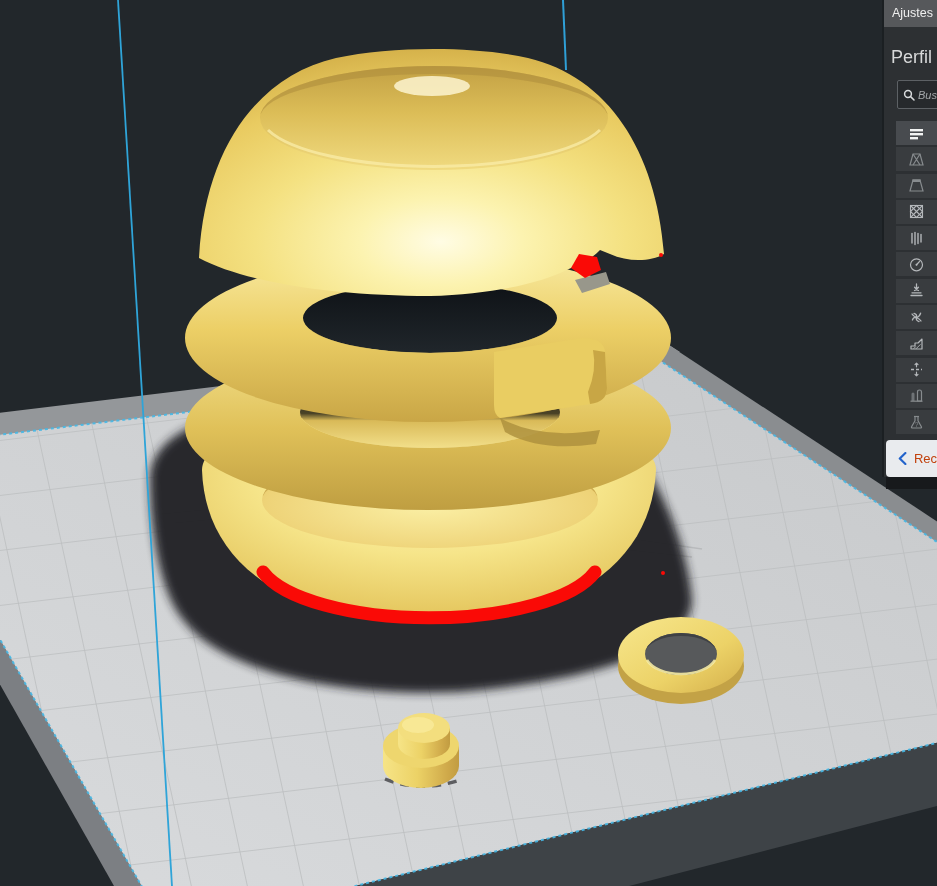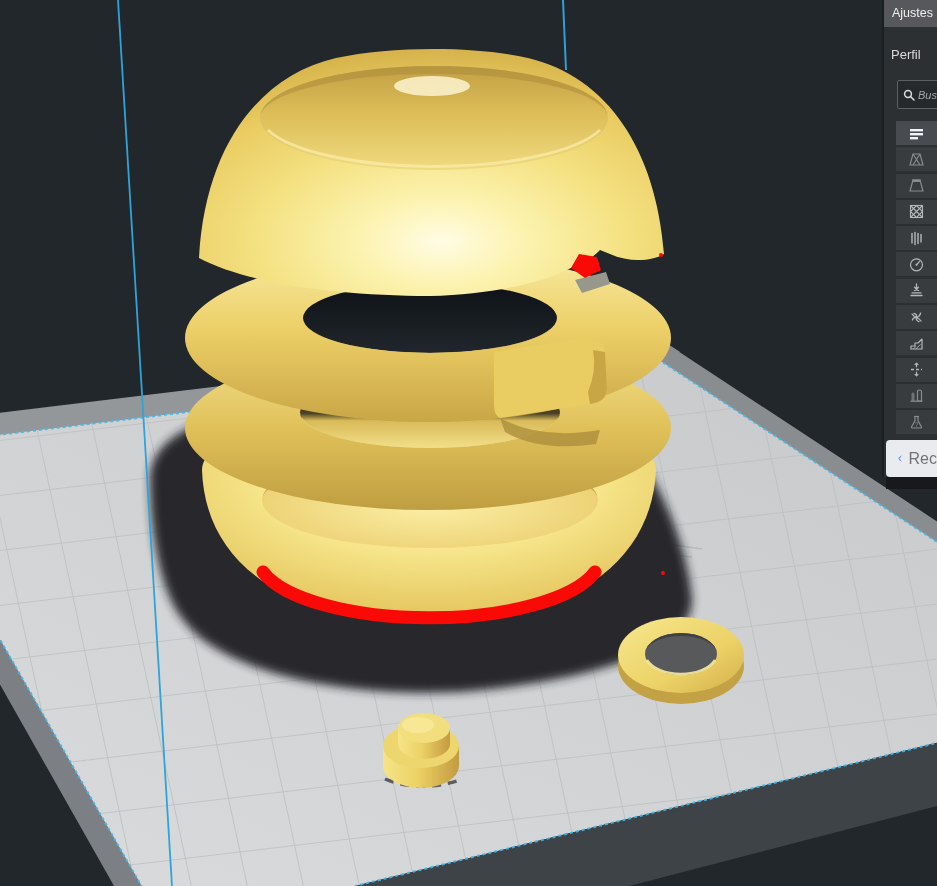--- a/index.html
+++ b/index.html
@@ -16,21 +16,21 @@
   #panel .panel-bg{
     position:absolute;left:0;top:0;right:0;height:477px;
     background:#2d3033;border-left:2px solid #1b1f22;box-sizing:border-box;
   }
   #panel .panel-header{
     position:absolute;left:2px;top:0;right:0;height:27px;
     background:#56585b;color:#efefef;font-size:12.5px;line-height:27px;
     padding-left:8px;white-space:nowrap;overflow:hidden;
   }
   #panel .profile-label{
-    position:absolute;left:9px;top:47px;color:#d8d9da;font-size:13px;white-space:nowrap;
+    position:absolute;left:9px;top:47px;color:#d8d9da;font-size:18px;white-space:nowrap;
   }
   .searchbox{
     position:absolute;left:15px;top:80px;width:48px;height:29px;
     background:#26292c;border:1px solid #5d6165;border-radius:2px;
     display:flex;align-items:center;gap:3px;padding-left:5px;box-sizing:border-box;
   }
   .searchbox input{
     background:transparent;border:none;outline:none;width:26px;
     font-family:"Liberation Sans", sans-serif;
     font-size:11px;color:#cfd2d4;padding:0;
@@ -40,21 +40,21 @@
   .cat-tile{
     height:24px;margin-bottom:2.3px;background:#393c3f;
     display:flex;align-items:center;justify-content:center;cursor:pointer;
   }
   .cat-tile.selected{background:#484b4f;}
   .rec-btn{
     position:absolute;left:4px;top:440px;right:0;height:37px;
     background:#e9ebee;border-radius:4px 0 0 4px;
     display:flex;align-items:center;justify-content:flex-start;
     gap:7px;padding-left:12px;box-sizing:border-box;cursor:pointer;
-    color:#737373;font-size:16px;
+    color:#c2410c;font-size:13px;
   }
   .btn-shadow{
     position:absolute;left:4px;top:477px;right:0;height:12px;background:#17191c;
   }
 </style>
 </head>
 <body>
 
 <svg id="scene" viewBox="0 0 937 886">
   <defs>

